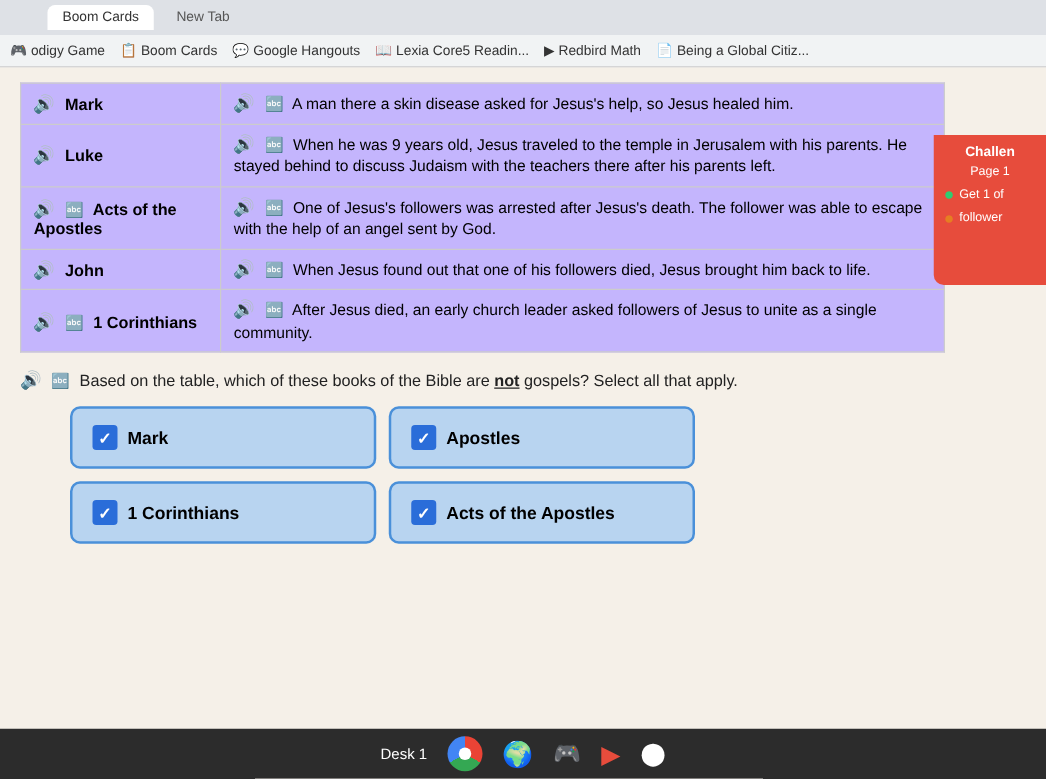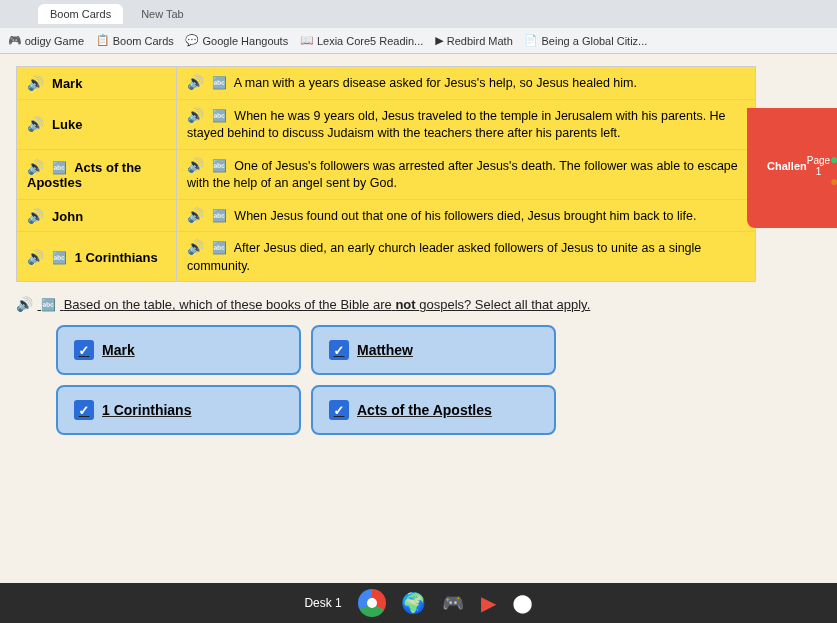--- a/index.html
+++ b/index.html
@@ -70,21 +70,21 @@
       padding: 12px 16px;
       height: calc(623px - 54px);
       overflow: hidden;
       position: relative;
     }
 
     
     .bible-table {
       width: 740px;
       border-collapse: collapse;
-      background: #fde047;
+      background: #c4b5fd;
       margin-bottom: 12px;
     }
     .bible-table td {
       border: 1px solid #ccc;
       padding: 6px 10px;
       vertical-align: middle;
       font-size: 13px;
     }
     .bible-table .book-cell {
       width: 160px;
@@ -108,21 +108,20 @@
       margin-right: 4px;
       color: #666;
     }
 
     
     .question-section {
       margin-top: 10px;
       font-size: 13px;
       line-height: 1.5;
       color: #222;
-      text-decoration: underline;
     }
     .question-text {
       margin-bottom: 10px;
     }
 
     
     .answers-grid {
       display: grid;
       grid-template-columns: 1fr 1fr;
       gap: 10px;
@@ -158,22 +157,23 @@
     
     .side-panel {
       position: absolute;
       right: 0;
       top: 54px;
       width: 90px;
       background: #e74c3c;
       height: 120px;
       border-radius: 0 0 0 8px;
       display: flex;
-      align-items: center;
-      padding: 20px;
+      flex-direction: column;
+      align-items: center;
+      padding: 8px;
       color: white;
       font-size: 10px;
       text-align: center;
     }
     .side-panel-title {
       font-weight: bold;
       font-size: 11px;
       margin-bottom: 4px;
     }
     .progress-items {
@@ -268,21 +268,21 @@
   <table class="bible-table">
     <tbody>
       <tr>
         <td class="book-cell">
           <span class="speaker-icon">🔊</span>
           <span>Mark</span>
         </td>
         <td class="desc-cell">
           <span class="speaker-icon">🔊</span>
           <span class="translate-icon">🔤</span>
-          <span>A man with a years disease asked for Jesus's help, so Jesus healed him.</span>
+          <span>A man there a skin disease asked for Jesus's help, so Jesus healed him.</span>
         </td>
       </tr>
       <tr>
         <td class="book-cell">
           <span class="speaker-icon">🔊</span>
           <span>Luke</span>
         </td>
         <td class="desc-cell">
           <span class="speaker-icon">🔊</span>
           <span class="translate-icon">🔤</span>
@@ -336,21 +336,21 @@
       <span>gospels? Select all that apply.</span>
     </div>
 
     <div class="answers-grid">
       <button class="answer-btn">
         <div class="check">✓</div>
         <span>Mark</span>
       </button>
       <button class="answer-btn">
         <div class="check">✓</div>
-        <span>Matthew</span>
+        <span>Apostles</span>
       </button>
       <button class="answer-btn">
         <div class="check">✓</div>
         <span>1 Corinthians</span>
       </button>
       <button class="answer-btn">
         <div class="check">✓</div>
         <span>Acts of the Apostles</span>
       </button>
     </div>
@@ -359,21 +359,21 @@
   <div class="side-panel">
     <div class="side-panel-title">Challen</div>
     <div style="font-size:10px;margin-bottom:4px;">Page 1</div>
     <div class="progress-items">
       <div class="progress-dot">
         <span class="dot-green">●</span>
         <span>Get 1 of</span>
       </div>
       <div class="progress-dot">
         <span class="dot-orange">●</span>
-        <span>discuss</span>
+        <span>follower</span>
       </div>
     </div>
   </div>
 
 </div>
 
 <div class="taskbar">
   <span class="taskbar-label">Desk 1</span>
   <div class="taskbar-chrome"></div>
   <span style="color:white;font-size:20px;">🌍</span>

